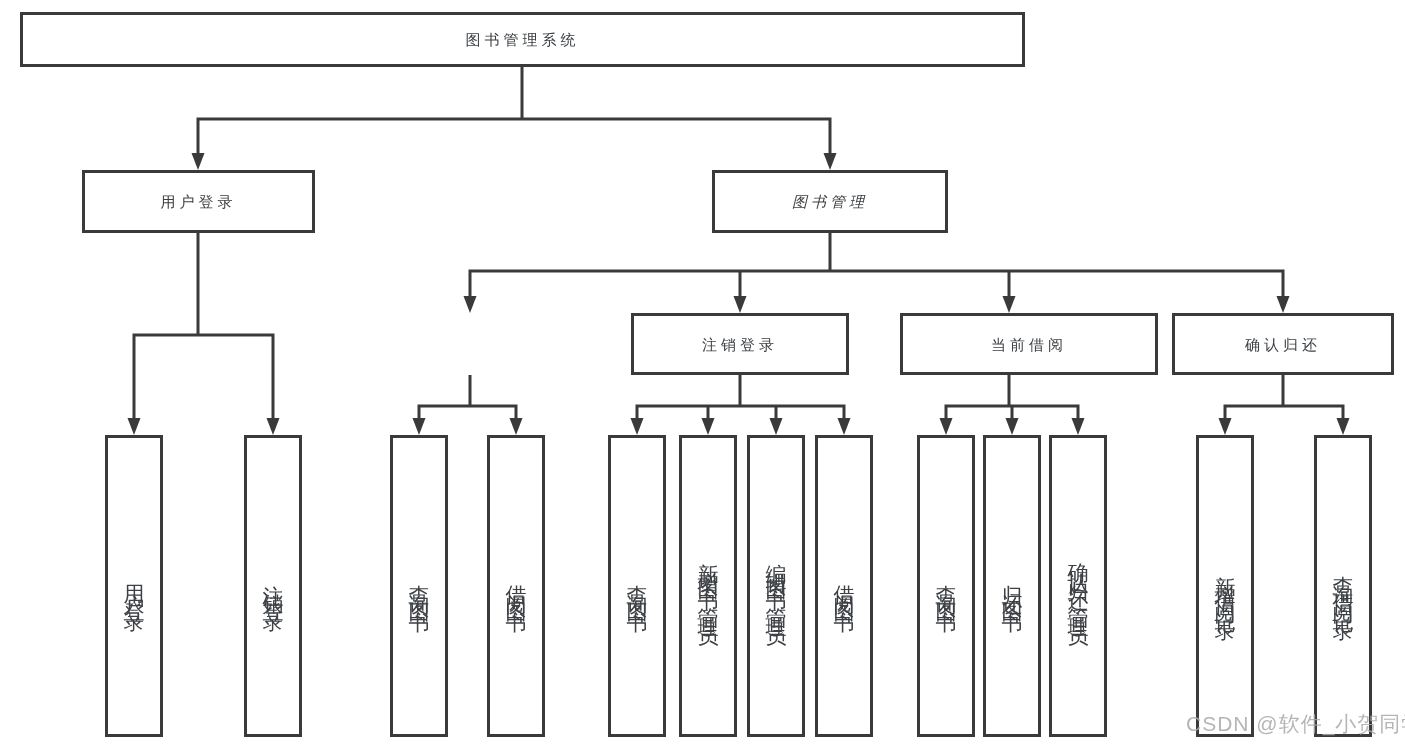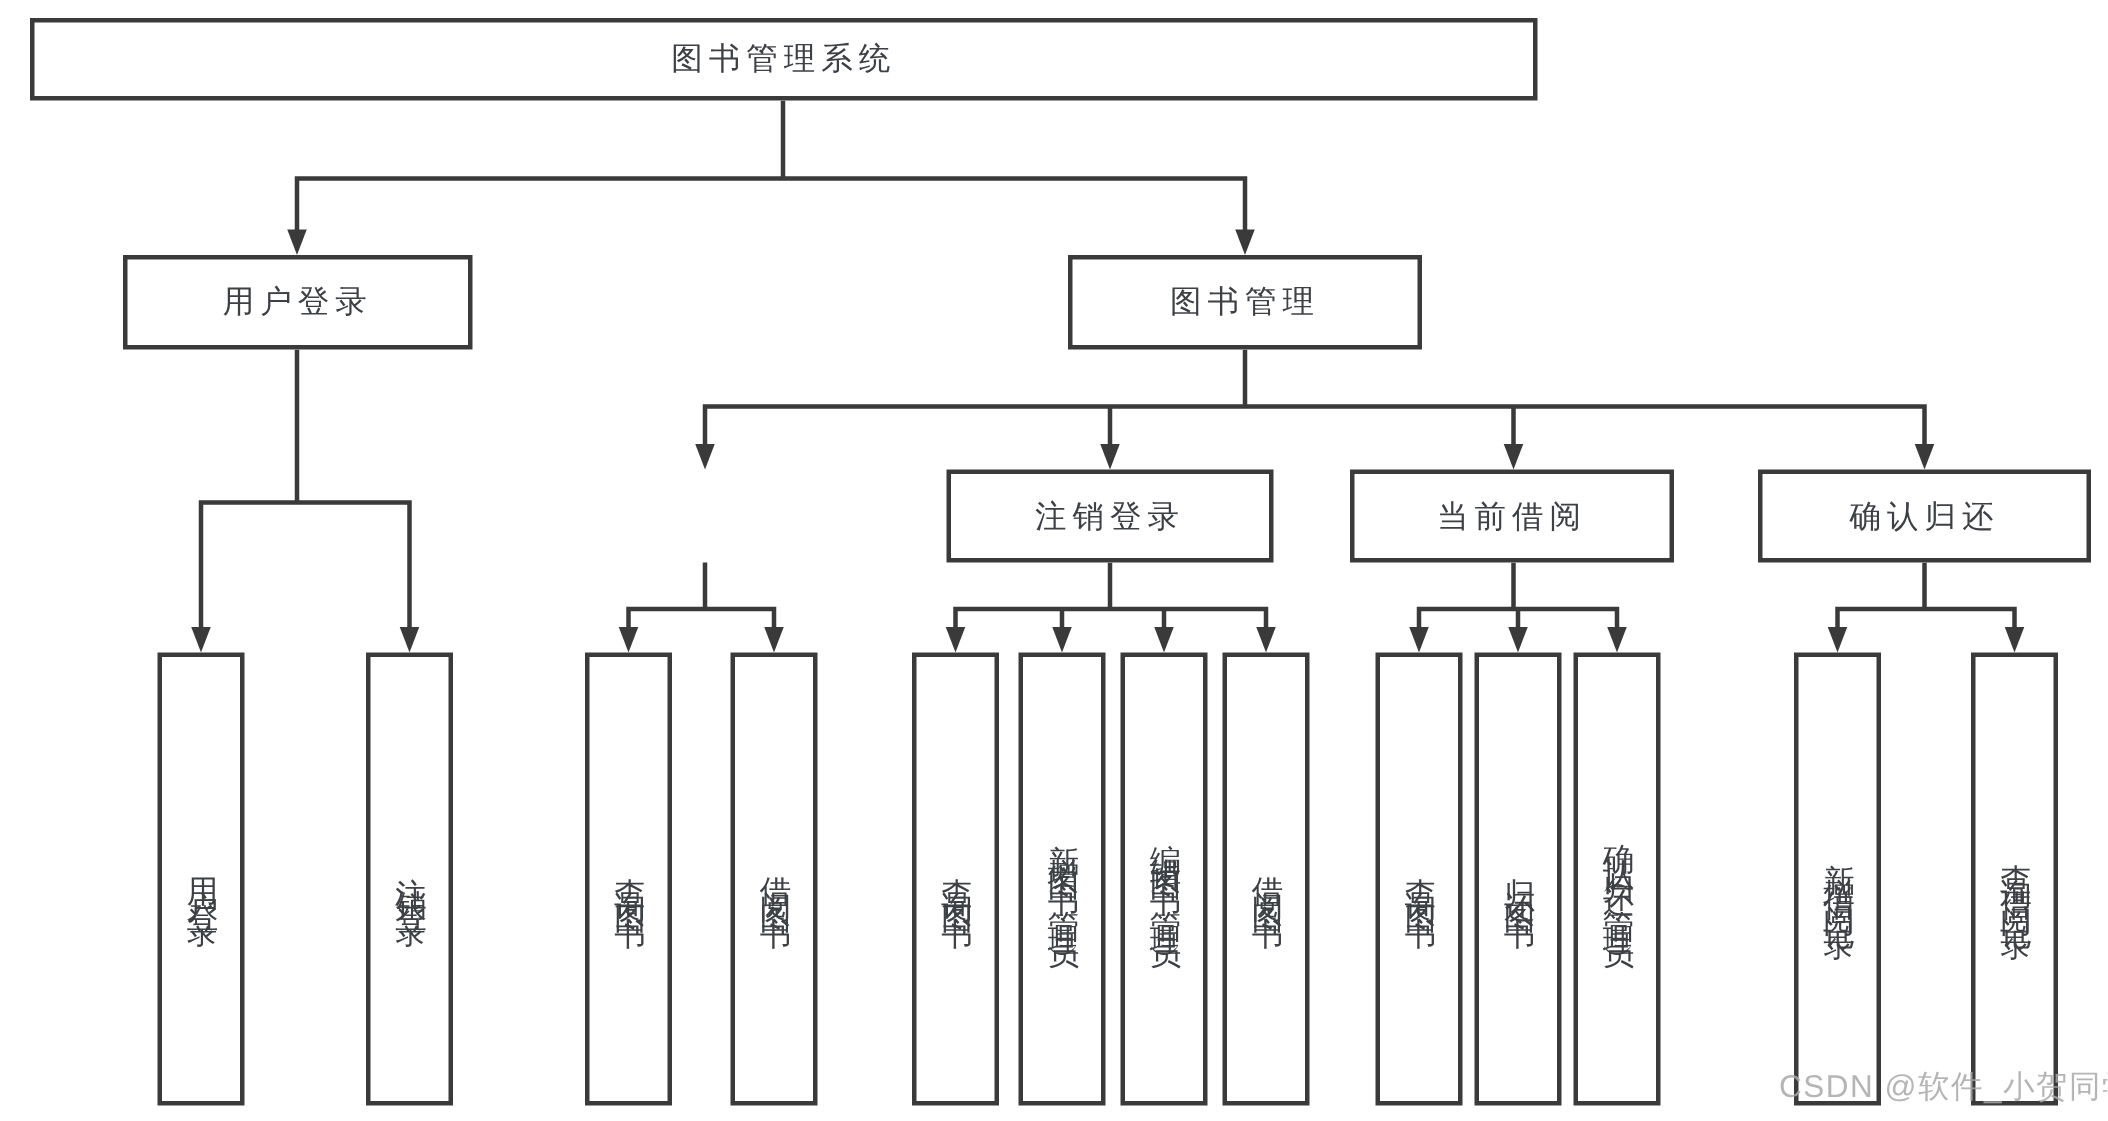--- a/index.html
+++ b/index.html
@@ -22,21 +22,21 @@
     box-sizing:border-box;
     border:3px solid var(--line);
     background:#fff;
     display:flex;
     align-items:center;
     justify-content:center;
     color:var(--text);
     z-index:2;
   }
   .h-label{
-    font-size:21px;
+    font-size:15px;
     letter-spacing:4px;
     line-height:1;
     white-space:nowrap;
   }
   .v-label{
     writing-mode:vertical-lr;
     text-orientation:mixed;
     font-size:21px;
     letter-spacing:9px;
     line-height:1.05;
@@ -98,28 +98,28 @@
     </g>
   </svg>
 
   <div class="box" style="left:20px;top:12px;width:1005px;height:55px;">
     <span class="h-label">图书管理系统</span>
   </div>
 
   <div class="box" style="left:82px;top:170px;width:233px;height:63px;">
     <span class="h-label">用户登录</span>
   </div>
-  <div class="box" style="left:712px;top:170px;width:236px;height:63px;">
+  <div class="box" style="left:712px;top:170px;width:236px;height:63px;font-style:italic;">
     <span class="h-label">图书管理</span>
   </div>
 
   <div class="box" style="left:631px;top:313px;width:218px;height:62px;">
     <span class="h-label">注销登录</span>
   </div>
-  <div class="box" style="left:900px;top:313px;width:216px;height:62px;">
+  <div class="box" style="left:900px;top:313px;width:258px;height:62px;">
     <span class="h-label">当前借阅</span>
   </div>
   <div class="box" style="left:1172px;top:313px;width:222px;height:62px;">
     <span class="h-label">确认归还</span>
   </div>
 
   <div class="box" style="left:105px;top:435px;width:58px;height:302px;">
     <span class="v-label">用户登录</span>
   </div>
   <div class="box" style="left:244px;top:435px;width:58px;height:302px;">

